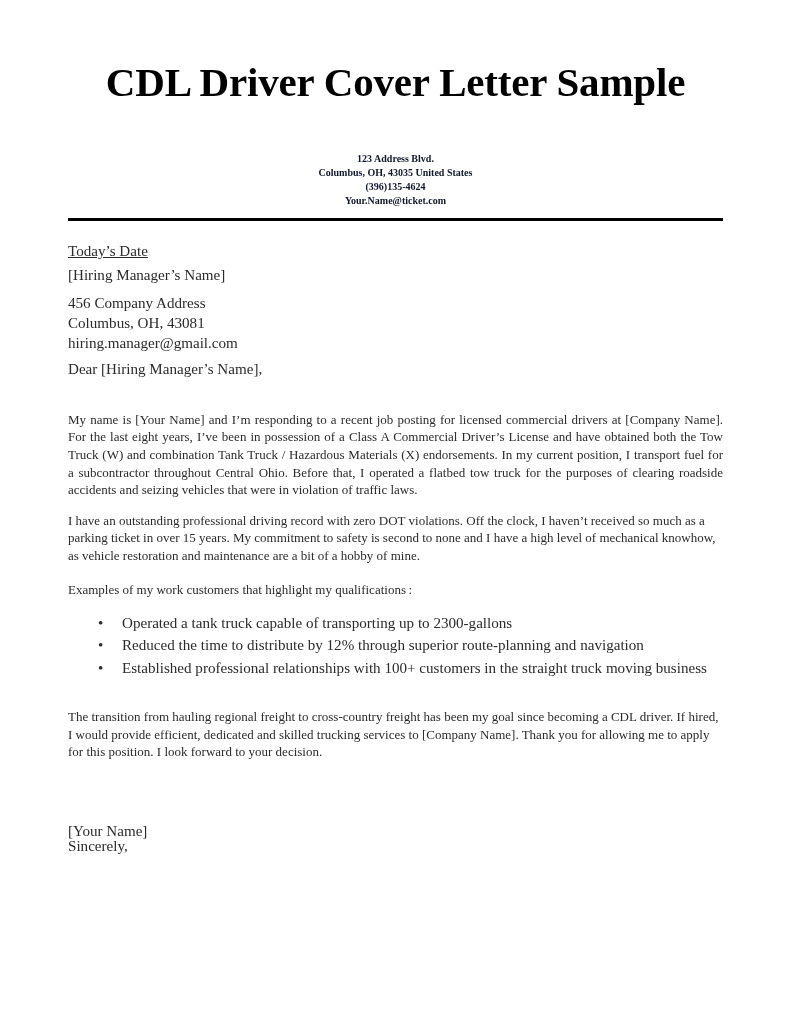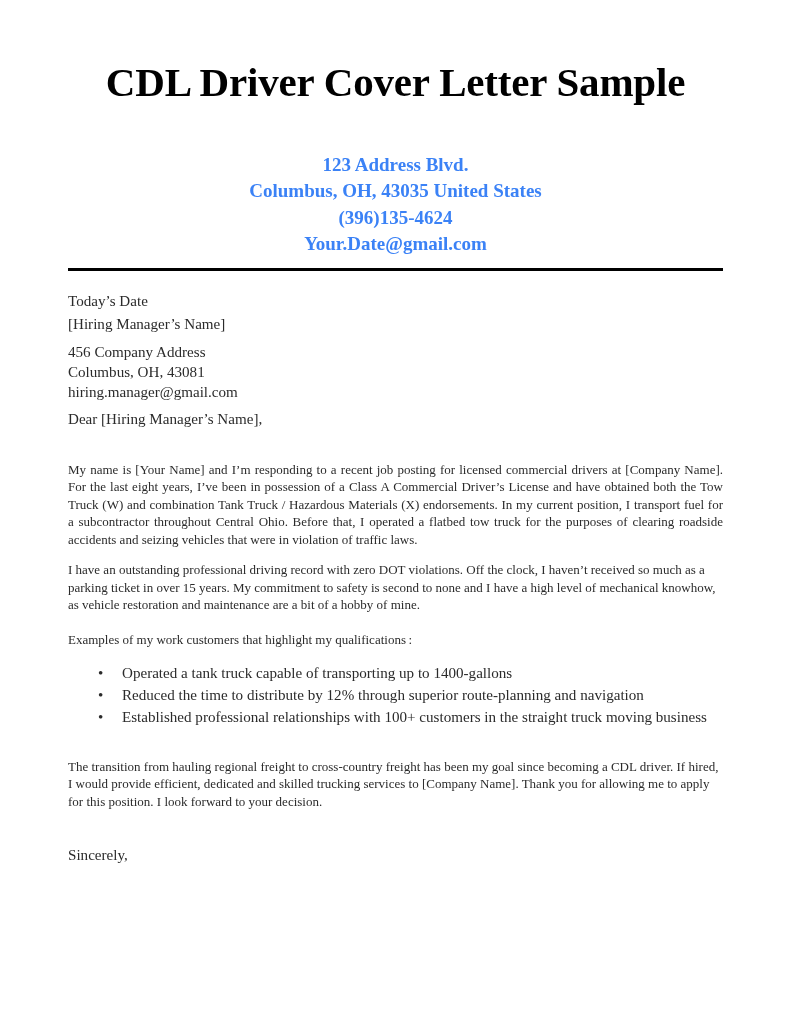--- a/index.html
+++ b/index.html
@@ -38,24 +38,24 @@
     font-family: "Liberation Serif", "DejaVu Serif", serif;
     font-weight: bold;
     font-size: 41px;
     line-height: 1.08;
     color: #000000;
     letter-spacing: -0.2px;
     margin: 0 0 8px 0;
     white-space: nowrap;
   }
   .contact-block {
-    font-size: 19px;
+    font-size: 10px;
     line-height: 1.38;
     font-weight: bold;
-    color: #3b82f6;
+    color: #0f172a;
     margin-top: 48px;
   }
   .contact-line {
     margin: 0;
     white-space: nowrap;
   }
   .rule {
     margin-top: 11px;
     border: 0;
     border-top: 3px solid #000000;
@@ -68,20 +68,21 @@
     padding-top: 13px;
     font-size: 15.1px;
     line-height: 1.0;
   }
   .line {
     margin: 0;
   }
   .date-line {
     padding-top: 2px;
     padding-bottom: 8px;
+    text-decoration: underline;
   }
   .manager-line {
     padding-bottom: 10px;
   }
   .addr-block {
     padding-bottom: 9px;
     font-family: Liberation Serif, serif;
   }
   .addr-block .line {
     line-height: 1.33;
@@ -148,21 +149,21 @@
 <div class="page">
   <div class="sheet">
 
     <header class="letterhead">
       <h1 class="doc-title">CDL Driver Cover Letter Sample</h1>
 
       <div class="contact-block">
         <div class="contact-line">123 Address Blvd.</div>
         <div class="contact-line">Columbus, OH, 43035 United States</div>
         <div class="contact-line">(396)135-4624</div>
-        <div class="contact-line">Your.Date@gmail.com</div>
+        <div class="contact-line">Your.Name@ticket.com</div>
       </div>
 
       <hr class="rule">
     </header>
 
     <section class="letter">
 
       <div class="line date-line">Today’s Date</div>
 
       <div class="line manager-line">[Hiring Manager’s Name]</div>
@@ -177,34 +178,34 @@
 
       <p class="para justify intro">My name is [Your Name] and I’m responding to a recent job posting for licensed commercial drivers at [Company Name]. For the last eight years, I’ve been in possession of a Class A Commercial Driver’s License and have obtained both the Tow Truck (W) and combination Tank Truck / Hazardous Materials (X) endorsements. In my current position, I transport fuel for a subcontractor throughout Central Ohio. Before that, I operated a flatbed tow truck for the purposes of clearing roadside accidents and seizing vehicles that were in violation of traffic laws.</p>
 
       <p class="para">I have an outstanding professional driving record with zero DOT violations. Off the clock, I haven’t received so much as a parking ticket in over 15 years. My commitment to safety is second to none and I have a high level of mechanical knowhow, as vehicle restoration and maintenance are a bit of a hobby of mine.</p>
 
       <p class="para examples-lead">Examples of my work customers that highlight my qualifications :</p>
 
       <ul class="bullets">
         <li>
           <span class="dot">•</span>
-          <span>Operated a tank truck capable of transporting up to 1400-gallons</span>
+          <span>Operated a tank truck capable of transporting up to 2300-gallons</span>
         </li>
         <li>
           <span class="dot">•</span>
           <span>Reduced the time to distribute by 12% through superior route-planning and navigation</span>
         </li>
         <li>
           <span class="dot">•</span>
           <span>Established professional relationships with 100+ customers in the straight truck moving business</span>
         </li>
       </ul>
 
       <p class="para closing">The transition from hauling regional freight to cross-country freight has been my goal since becoming a CDL driver. If hired, I would provide efficient, dedicated and skilled trucking services to [Company Name]. Thank you for allowing me to apply for this position. I look forward to your decision.</p>
 
       <div class="signoff">
+        <div class="line sign-name">[Your Name]</div>
         <div class="line">Sincerely,</div>
-        <div class="line sign-name">[Your Name]</div>
       </div>
 
     </section>
   </div>
 </div>
 
 </body></html>

